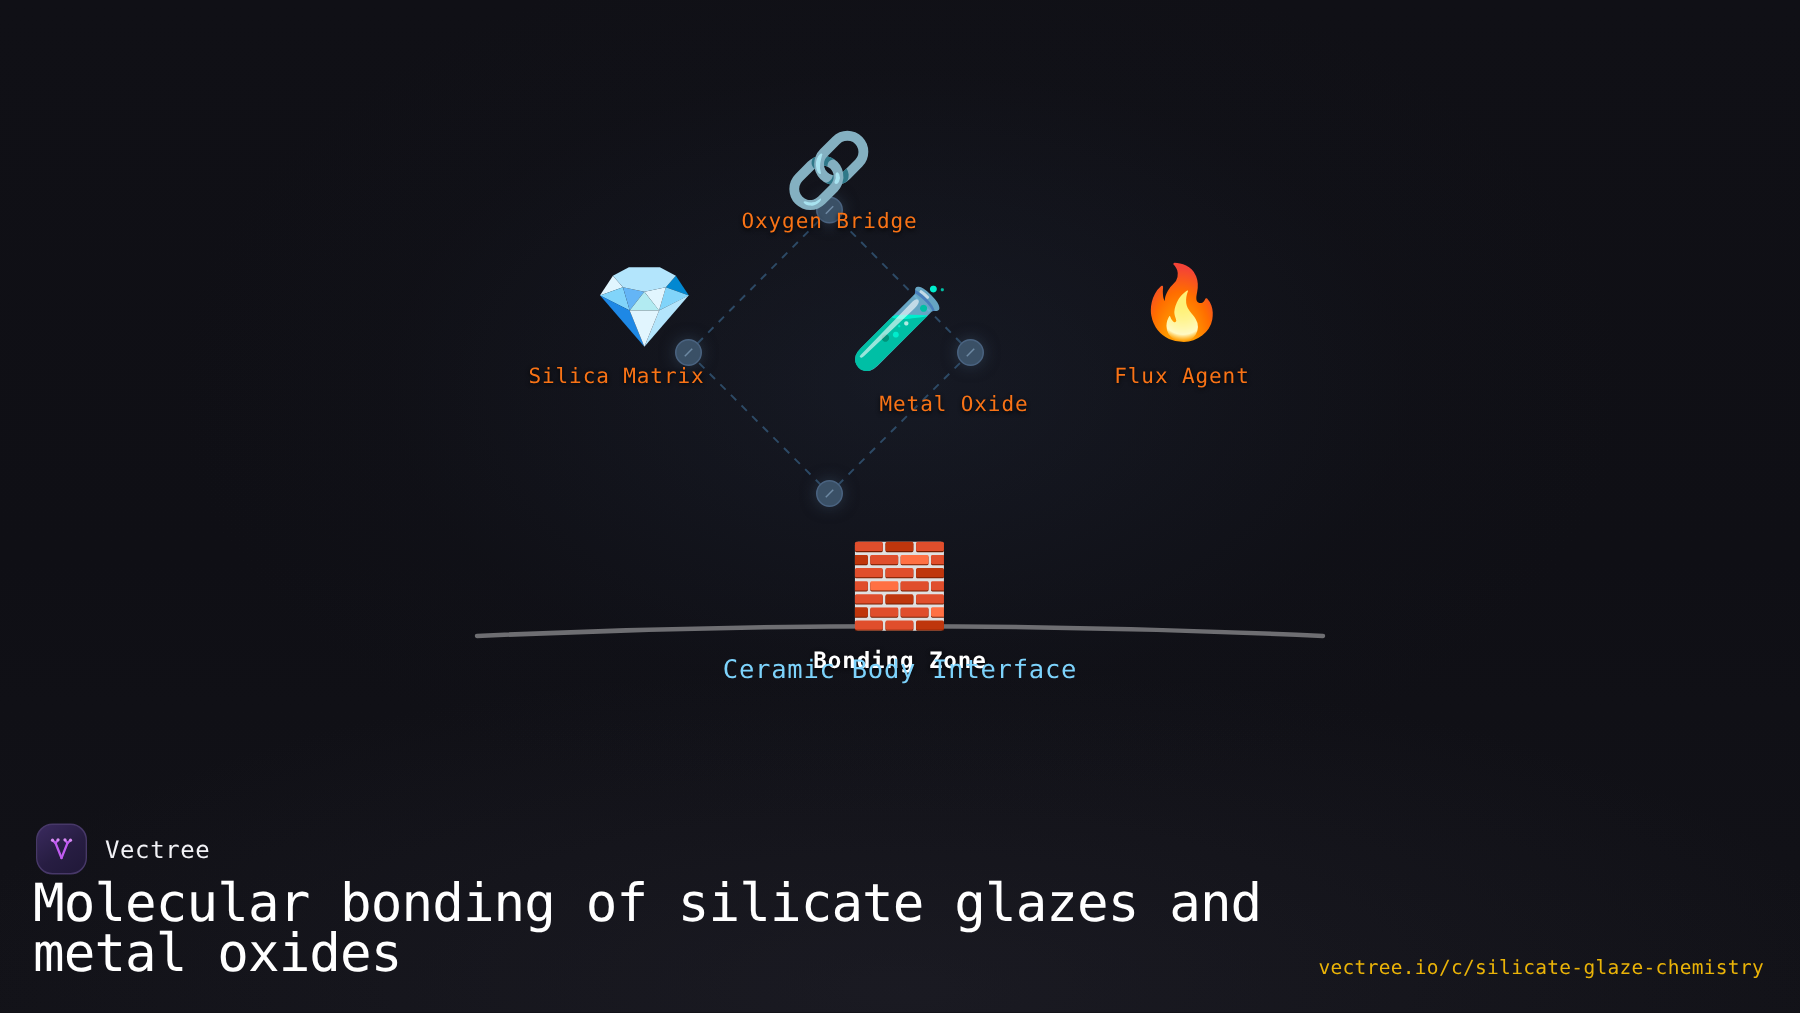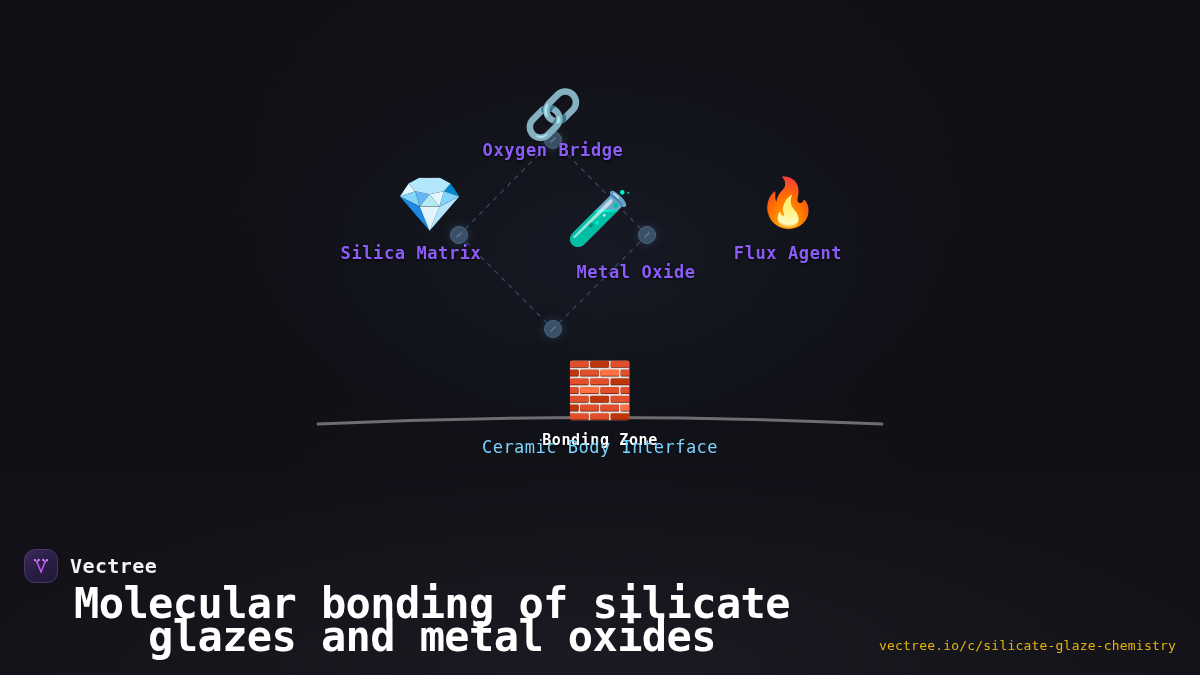--- a/index.html
+++ b/index.html
@@ -33,21 +33,21 @@
     transform:translate(-50%,-50%) rotate(-45deg);
   }
 
   .item{ position:absolute; transform:translate(-50%,0); text-align:center; white-space:nowrap; }
   .item .emoji{
     font-family:"DejaVu Sans","Liberation Sans",sans-serif;
     font-size:54px; line-height:58px; display:block;
   }
   .item .emoji.sm{ font-size:48px; line-height:52px; }
   .item .lbl{
-    display:block; color:#8b5cf6; font-weight:bold; font-size:17px;
+    display:block; color:#f97316; font-weight:normal; font-size:14px;
     letter-spacing:.6px; text-shadow:0 1px 3px rgba(0,0,0,.9);
   }
 
   
   #ground{ position:absolute; left:0; top:0; width:1200px; height:675px; }
 
   .zone{ position:absolute; transform:translate(-50%,0); text-align:center; white-space:nowrap; }
   .zone .zlbl{
     display:block; color:#ffffff; font-weight:bold; font-size:15px; letter-spacing:.6px;
     text-shadow:0 1px 3px rgba(0,0,0,.95);
@@ -57,26 +57,25 @@
   }
 
   
   #footer{ position:absolute; left:0; bottom:0; width:1200px; height:150px; }
   #brand{ position:absolute; left:24px; top:24px; display:flex; align-items:center; gap:12px; }
   #brand-mark{
     width:34px; height:34px; border-radius:11px; flex:none;
     background:linear-gradient(145deg,#3a2a5e 0%,#271d42 55%,#201838 100%);
     border:1px solid #473868; display:flex; align-items:center; justify-content:center;
   }
-  #brand-name{ color:#f2f2f6; font-weight:bold; font-size:20px; letter-spacing:.4px; }
+  #brand-name{ color:#f2f2f6; font-weight:normal; font-size:16px; letter-spacing:.4px; }
   #headline{
     position:absolute; left:22px; top:62px; color:#ffffff;
-    font-weight:bold; font-size:42px; line-height:33px; letter-spacing:-0.6px;
+    font-weight:normal; font-size:35px; line-height:33px; letter-spacing:-0.6px;
     max-width:820px;
-    text-align:center;
   }
   #source-url{
     position:absolute; right:24px; bottom:22px;
     color:#eab308; font-size:13px; letter-spacing:.2px;
   }
 </style>
 </head>
 <body>
 
 <div id="bg-glow"></div>

